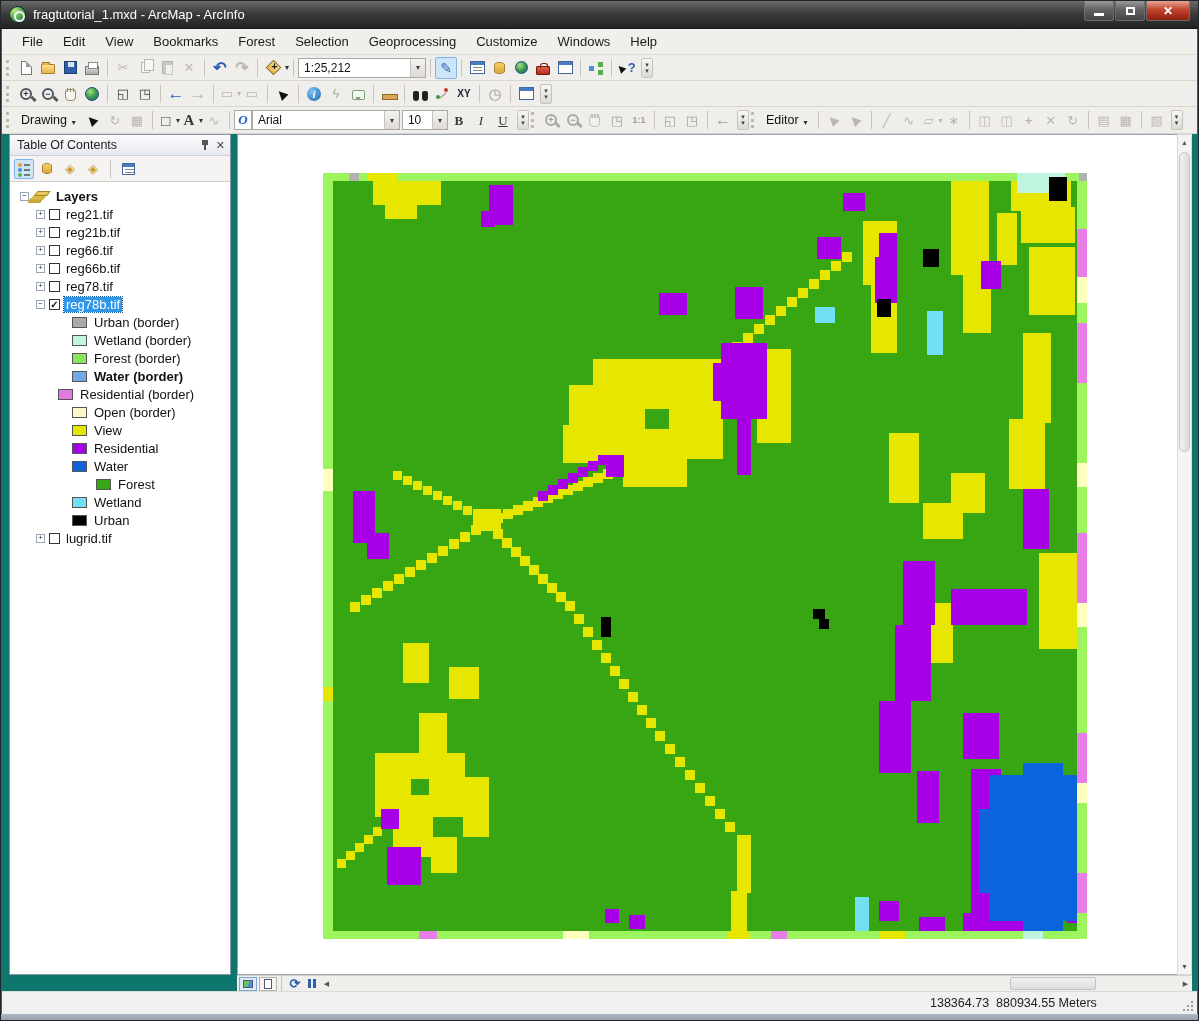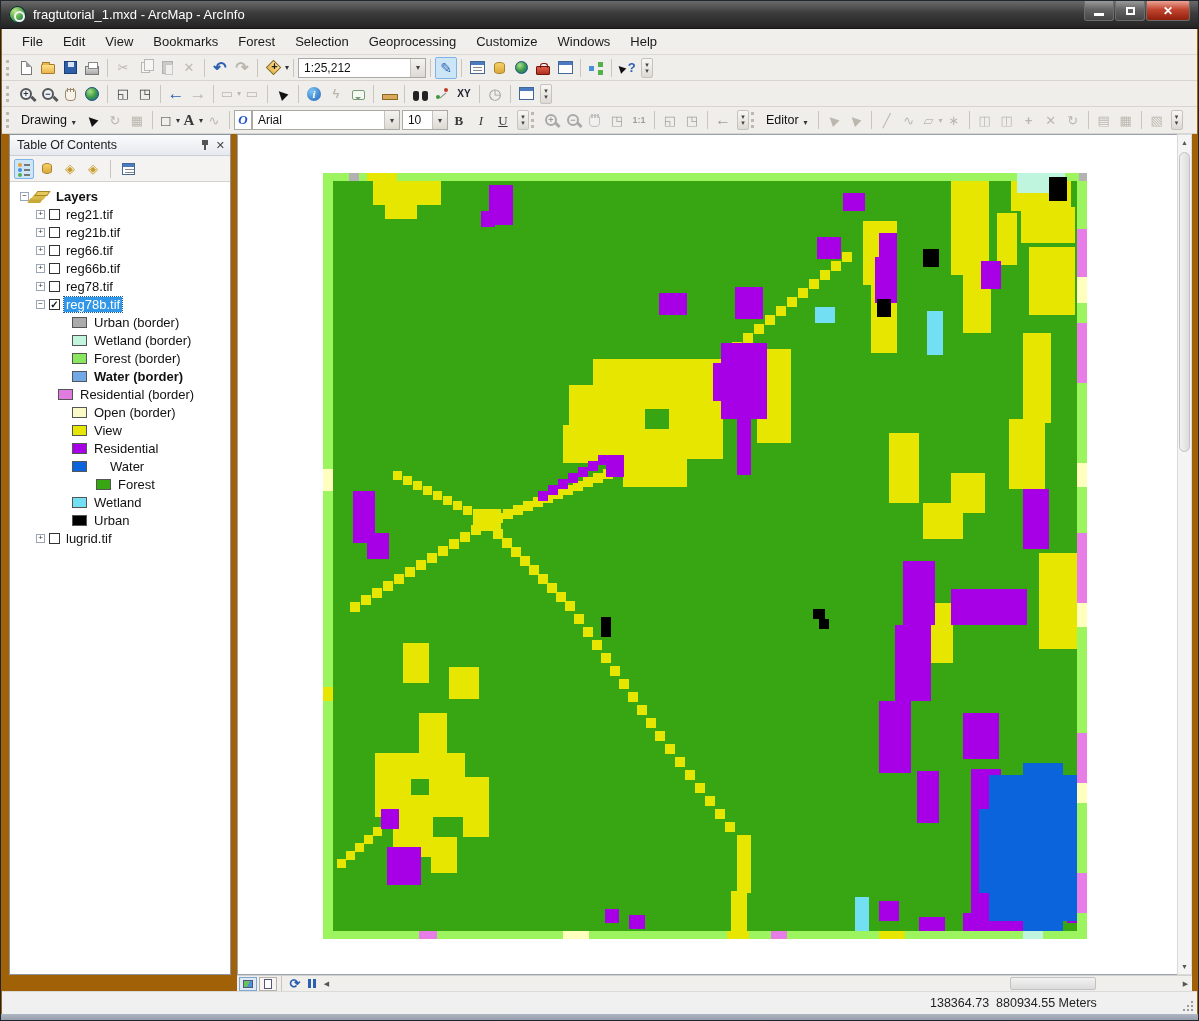--- a/index.html
+++ b/index.html
@@ -1,17 +1,17 @@
 <!DOCTYPE html>
 <html><head>
 <meta charset="utf-8">
 <style>
   html,body{margin:0;padding:0;background:#6b6b6b;}
   *{box-sizing:border-box;}
-  .win{position:relative;width:1199px;height:1021px;background:#a16207;font-family:"Liberation Sans",sans-serif;overflow:hidden;border:1px solid #20262e;}
+  .win{position:relative;width:1199px;height:1021px;background:#0f766e;font-family:"Liberation Sans",sans-serif;overflow:hidden;border:1px solid #20262e;}
   
   .titlebar{position:absolute;left:0;top:0;right:0;height:28px;background:linear-gradient(#6a6a6a,#3c3c3c 45%,#232323);display:flex;align-items:center;color:#fff;font-size:13px;padding-left:8px;gap:7px;border-bottom:1px solid #141414;}
   .app-icon{width:17px;height:17px;border-radius:50%;background:radial-gradient(circle at 35% 30%,#bfe887,#3f9c45 55%,#1c5fa8);position:relative;flex:0 0 auto;box-shadow:0 0 0 1px #123 inset;}
   .app-icon::after{content:"";position:absolute;right:1px;bottom:1px;width:7px;height:7px;border:2px solid #f2f2f2;border-radius:50%;}
   .winbtns{position:absolute;right:8px;top:0;display:flex;}
   .wbtn{width:30px;height:20px;margin-left:1px;border:1px solid #6d6d6d;border-top:none;border-radius:0 0 3px 3px;background:linear-gradient(#9a9a9a,#636363 45%,#454545);display:flex;align-items:center;justify-content:center;color:#fff;}
   .wbtn.close{width:44px;background:linear-gradient(#eba396,#c2452f 45%,#8f1f0e);font-size:12px;font-weight:bold;}
   .minbar{width:10px;height:3px;background:#fff;margin-top:7px;}
   .maxbox{width:9px;height:8px;border:2px solid #fff;}
   
@@ -544,21 +544,21 @@
           <span class="toc-label">Open (border)</span>
         </div>
         <div class="toc-row" style="padding-left: 62px;">
           <span class="swatch" style="background: rgb(230, 230, 0);"></span>
           <span class="toc-label">View</span>
         </div>
         <div class="toc-row" style="padding-left: 62px;">
           <span class="swatch" style="background: rgb(168, 0, 230);"></span>
           <span class="toc-label">Residential</span>
         </div>
-        <div class="toc-row" style="padding-left: 62px; gap: 16px;">
+        <div class="toc-row" style="padding-left: 62px;">
           <span class="swatch" style="background: rgb(11, 100, 220);"></span>
           <span class="toc-label">Water</span>
         </div>
         <div class="toc-row" style="padding-left: 86px;">
           <span class="swatch" style="background: rgb(56, 166, 19);"></span>
           <span class="toc-label">Forest</span>
         </div>
         <div class="toc-row" style="padding-left: 62px;">
           <span class="swatch" style="background: rgb(115, 223, 242);"></span>
           <span class="toc-label">Wetland</span>

